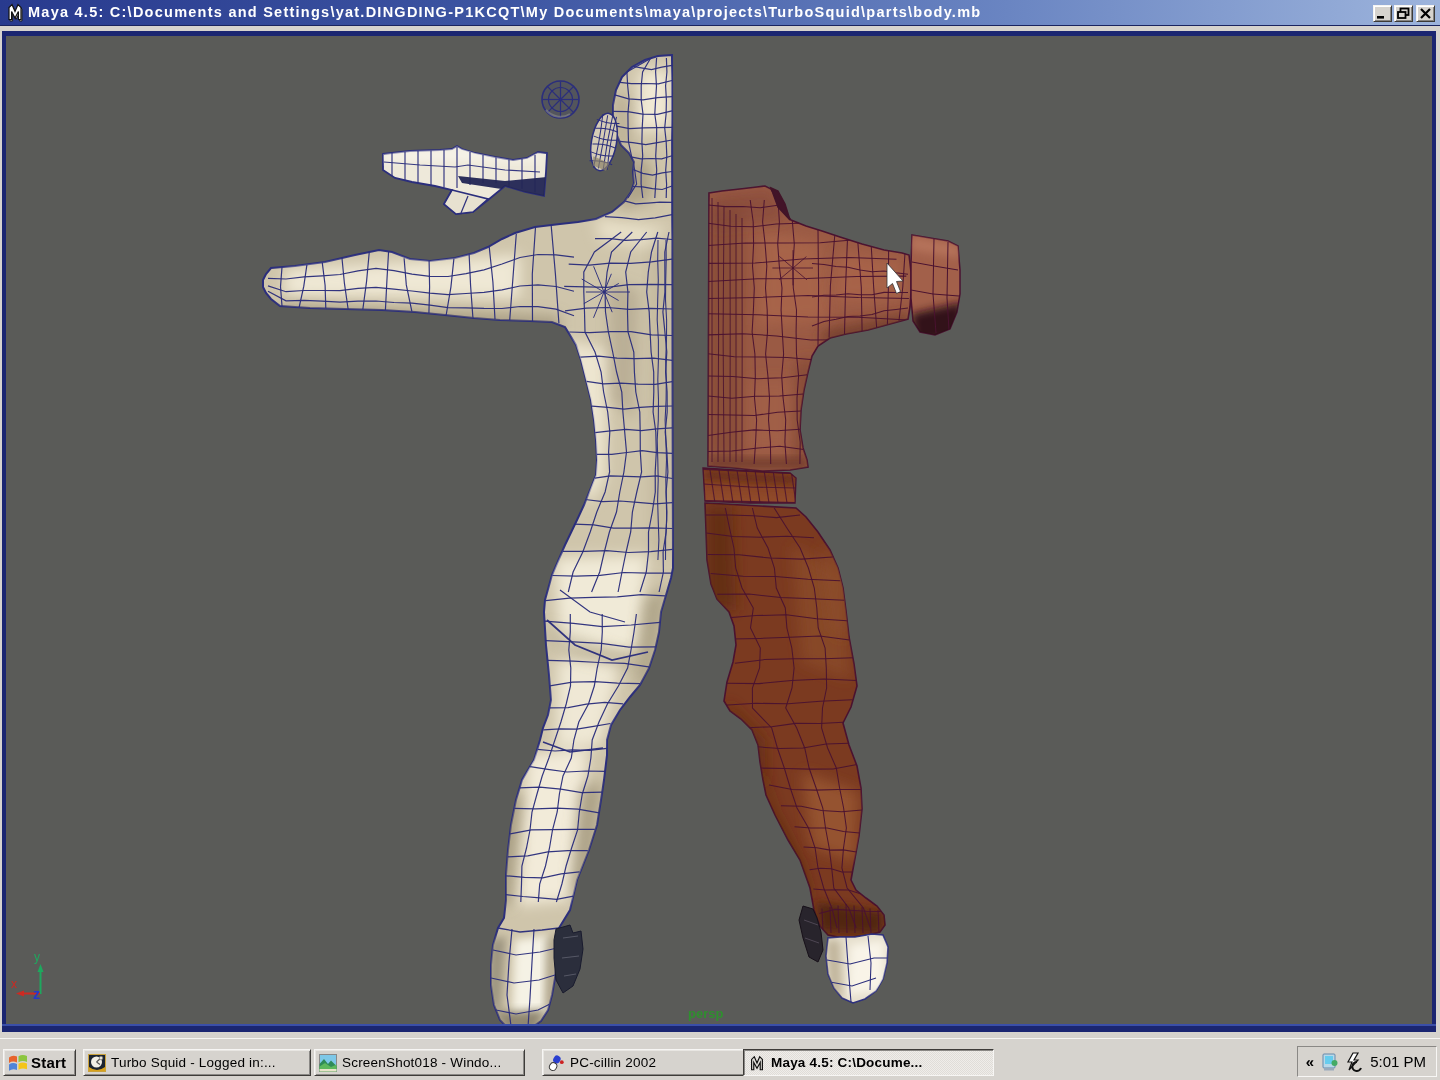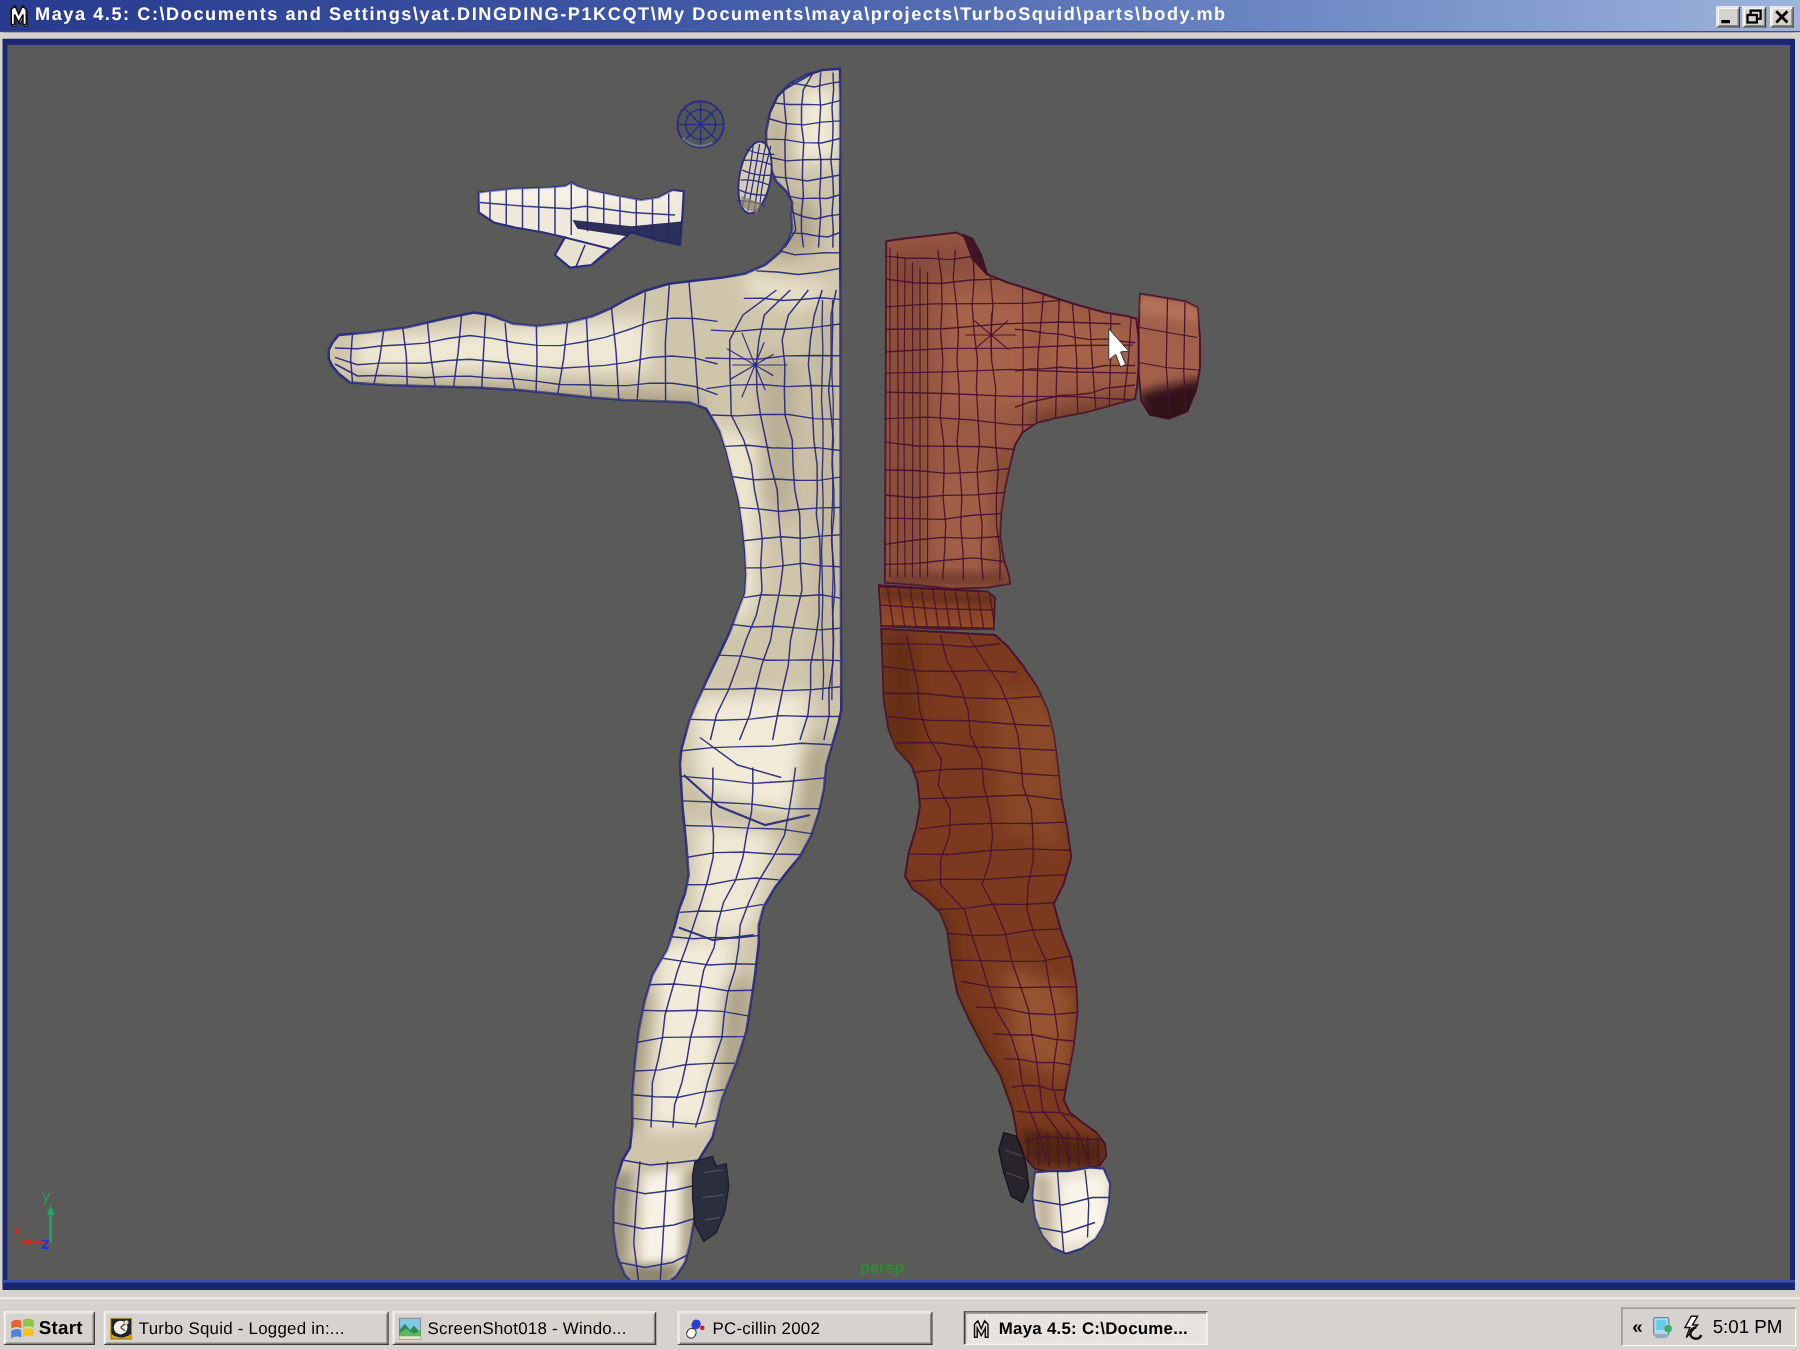--- a/index.html
+++ b/index.html
@@ -439,21 +439,21 @@
       ScreenShot018 - Windo...</div>
     <div class="tbtn" style="left:542px;width:204px">
       <svg class="ticn" viewBox="0 0 18 18">
           <g transform="rotate(28 8 9)">
             <rect x="4.5" y="1" width="7" height="8" rx="3.5" fill="#2a3fd0"></rect>
             <rect x="4.5" y="9" width="7" height="8" rx="3.5" fill="#fff" stroke="#333" stroke-width="0.9"></rect>
           </g>
           <circle cx="14.8" cy="8.2" r="1.9" fill="#cc2222"></circle>
         </svg>
       PC-cillin 2002</div>
-    <div class="tbtn active" style="left:771px;width:195px">
+    <div class="tbtn active" style="left:743px;width:251px">
       <svg class="ticn" viewBox="0 0 20 20">
         <path d="M4,17.5 L4,6 L7,3 L10,10 L13,3 L16,6 L16,17.5 L13.6,17.5 L13.6,9.5 L10,16 L6.4,9.5 L6.4,17.5 Z" fill="#e2e0db" stroke="#111" stroke-width="1.3"></path>
       </svg>
       Maya 4.5: C:\Docume...</div>
     <div class="tray">
       <span style="font-weight:bold;font-size:15px;letter-spacing:-1px">«</span>
       <svg width="20" height="20" viewBox="0 0 20 20" style="margin:0 2px 0 7px">
           <rect x="3" y="2" width="12" height="14" rx="1" fill="#b8d8e8" stroke="#6688aa"></rect>
           <rect x="5" y="4" width="8" height="8" fill="#66ccee"></rect>
           <rect x="4" y="16" width="10" height="2.5" fill="#99aabb"></rect>

